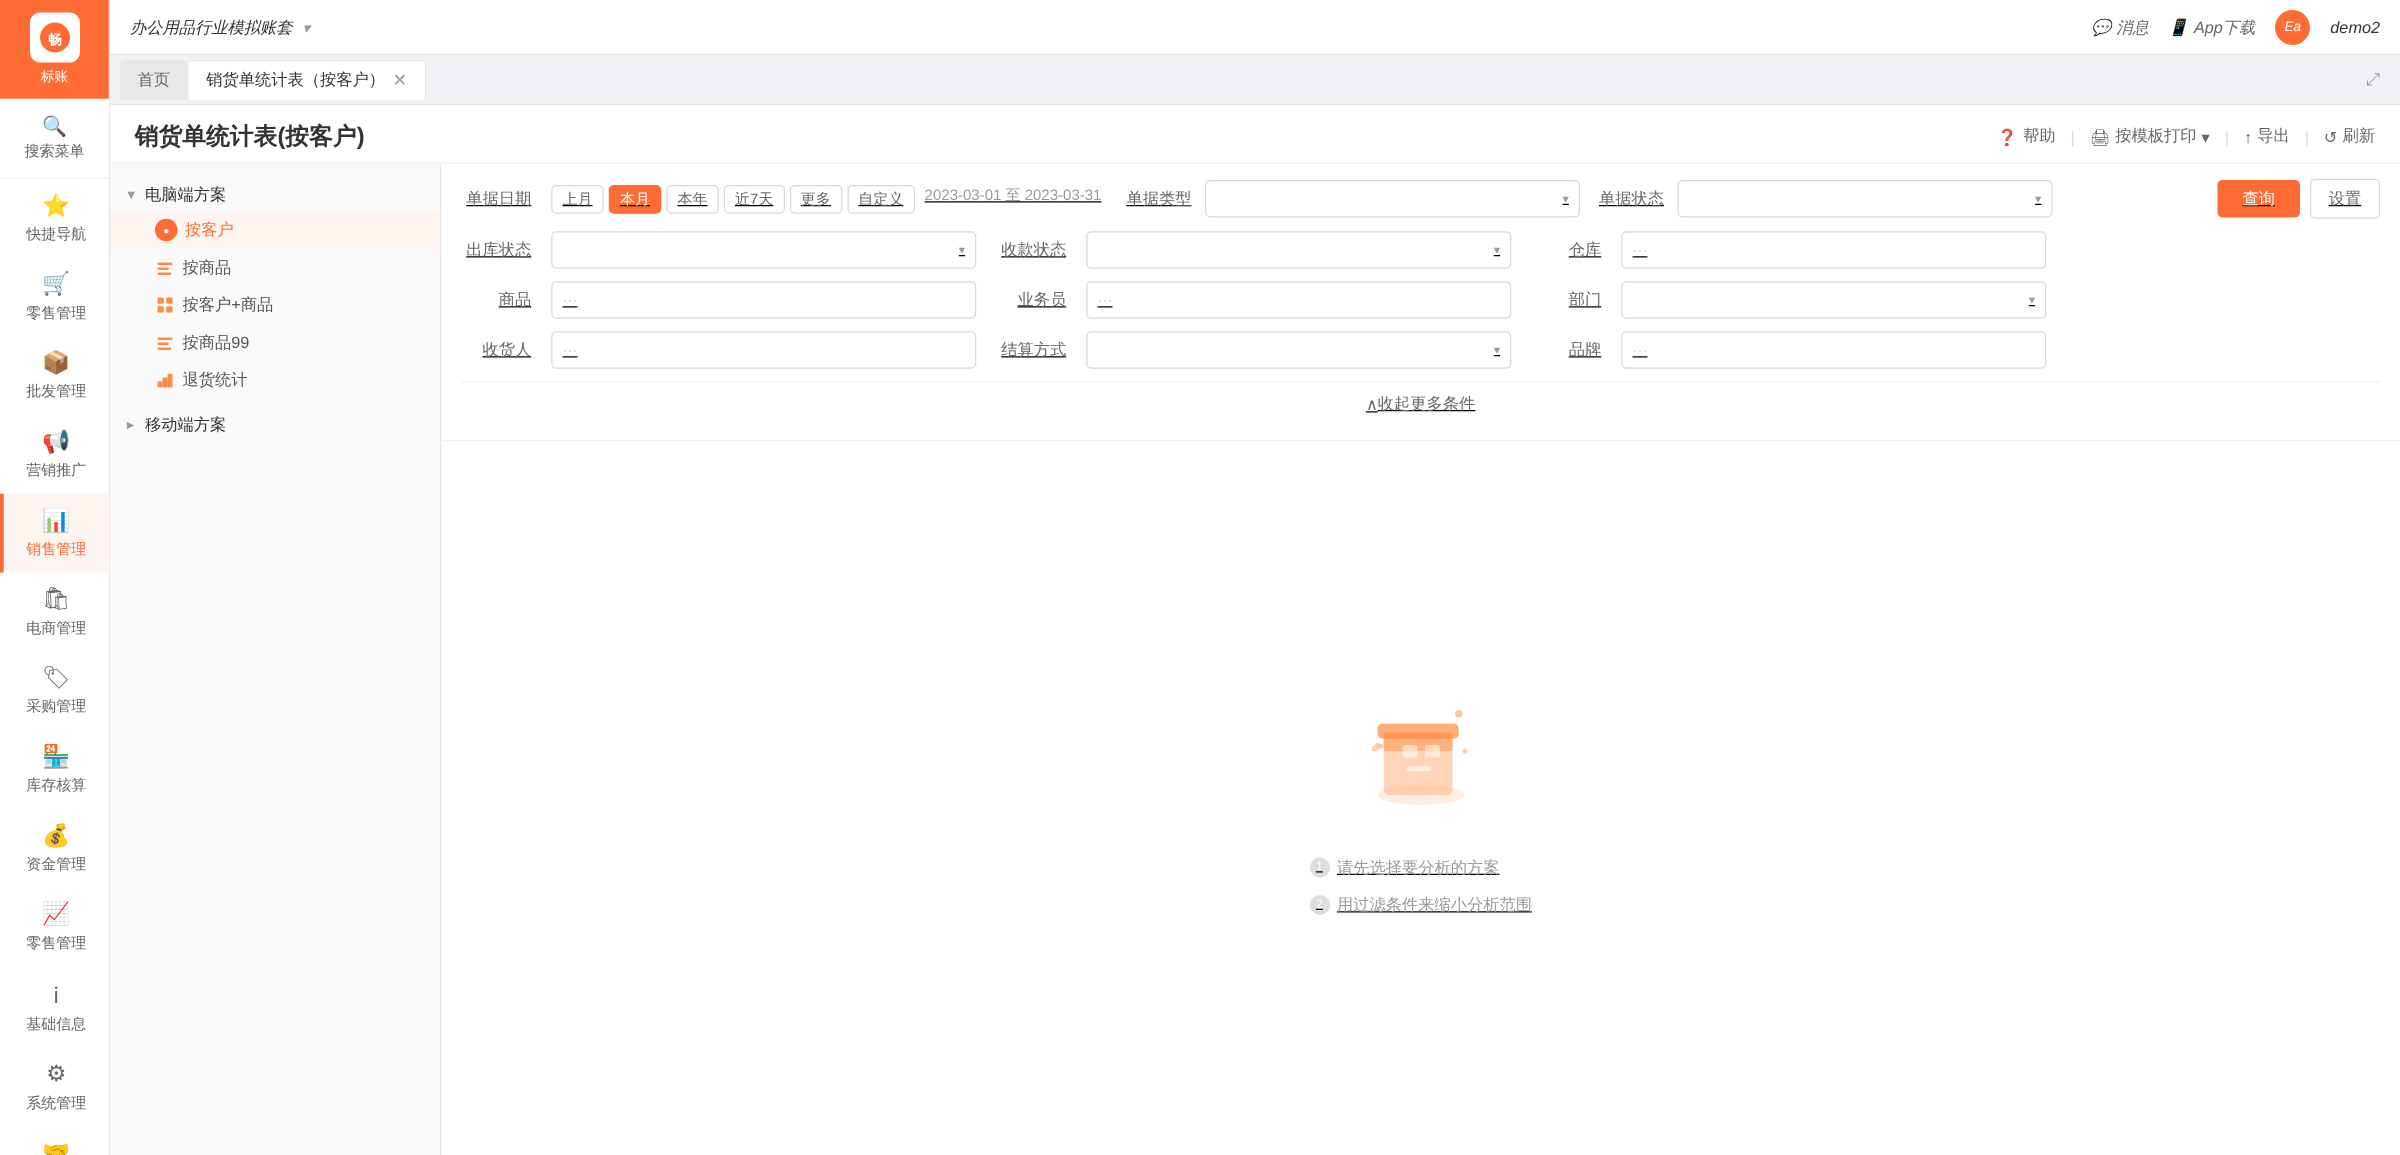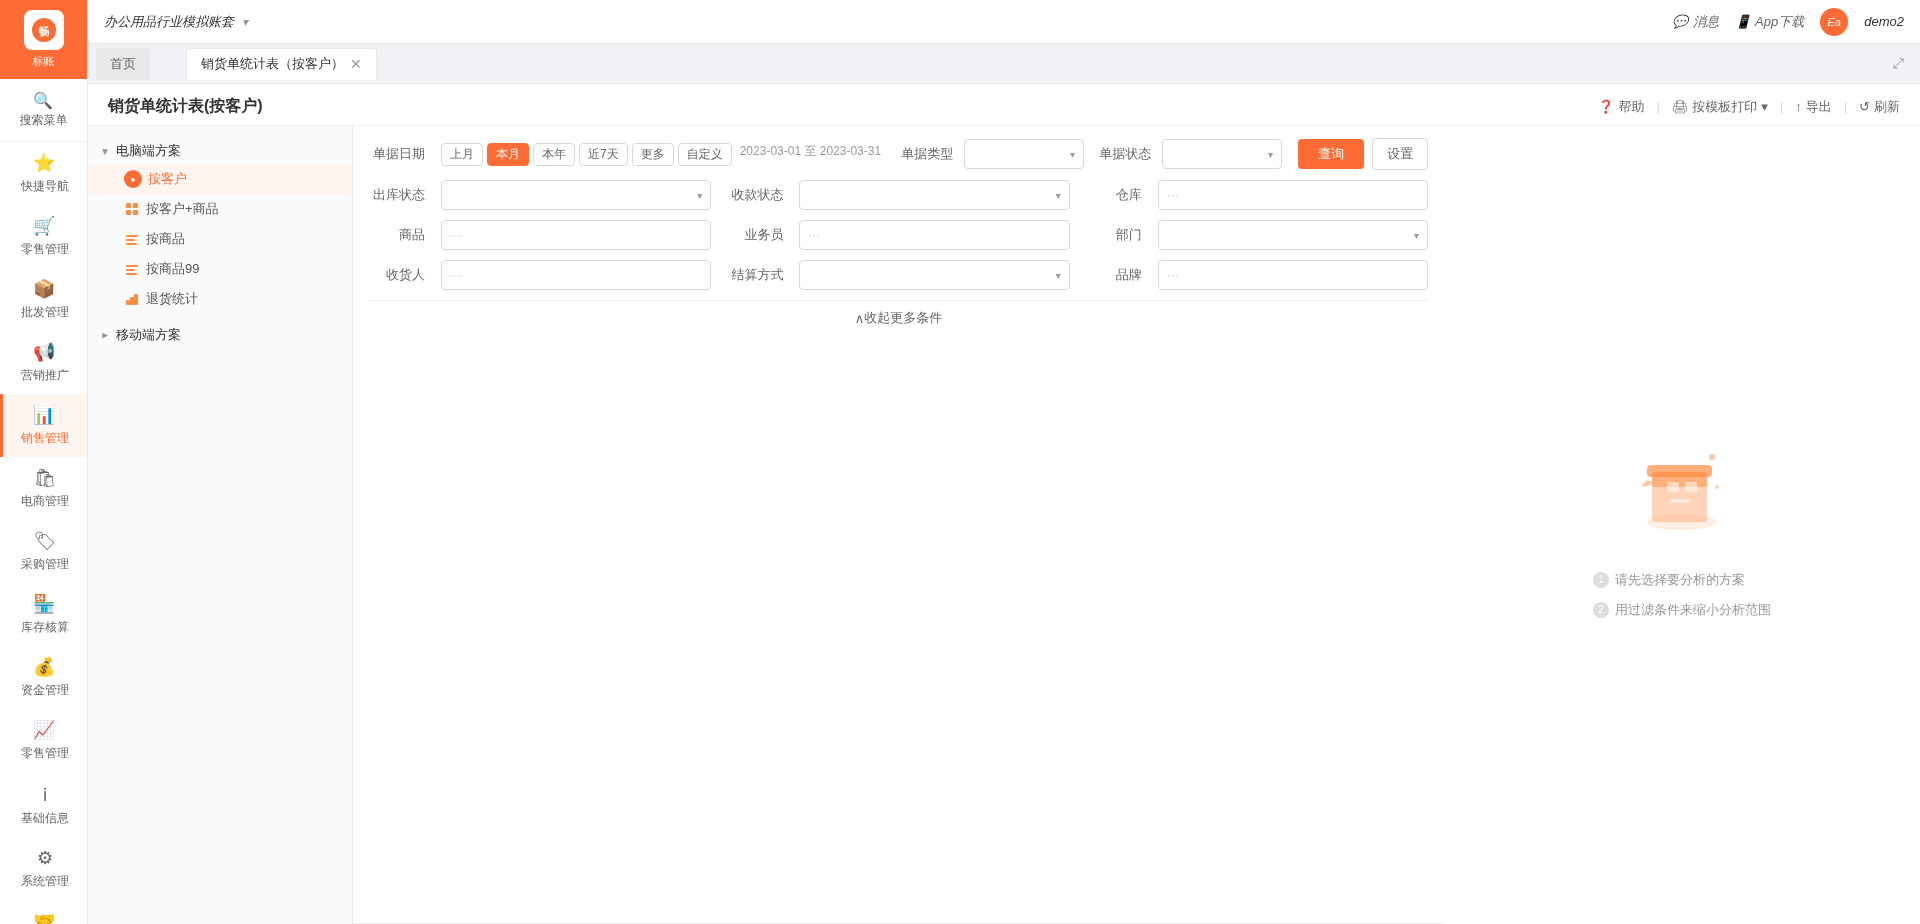--- a/index.html
+++ b/index.html
@@ -33,21 +33,21 @@
     .tab-bar { height: 40px; background: #f0f2f5; display: flex; align-items: center; padding: 0 8px; gap: 2px; border-bottom: 1px solid #e8e8e8; }
     .tab-item { display: flex; align-items: center; padding: 0 14px; height: 32px; border-radius: 4px 4px 0 0; cursor: pointer; font-size: 13px; gap: 6px; }
     .tab-item.home { background: #e8e8e8; color: #666; }
     .tab-item.active { background: #fff; color: #333; border: 1px solid #e8e8e8; border-bottom: none; }
     .tab-close { color: #999; font-size: 14px; cursor: pointer; }
     .tab-maximize { color: #999; font-size: 14px; cursor: pointer; margin-left: auto; }
 
     
     .page-content { flex: 1; display: flex; flex-direction: column; overflow: hidden; background: #fff; }
     .page-header { padding: 12px 20px 8px; display: flex; align-items: center; justify-content: space-between; border-bottom: 1px solid #f0f0f0; }
-    .page-title { font-size: 16px; font-weight: 600; color: #333; }
+    .page-title { font-size: 19px; font-weight: 600; color: #333; }
     .page-actions { display: flex; align-items: center; gap: 12px; }
     .action-btn { display: flex; align-items: center; gap: 4px; color: #666; font-size: 13px; cursor: pointer; }
     .action-divider { color: #d9d9d9; }
 
     
     .body-layout { display: flex; flex: 1; overflow: hidden; }
 
     
     .left-panel { width: 265px; background: #fafafa; border-right: 1px solid #e8e8e8; padding: 8px 0; overflow-y: auto; flex-shrink: 0; }
     .panel-header { display: flex; align-items: center; justify-content: space-between; padding: 6px 12px; }
@@ -58,21 +58,21 @@
     .scheme-group { padding: 4px 0; }
     .scheme-group-header { display: flex; align-items: center; padding: 4px 12px; cursor: pointer; color: #333; font-size: 13px; }
     .scheme-group-header .arrow { margin-right: 6px; color: #999; font-size: 10px; }
 
     .scheme-item { display: flex; align-items: center; padding: 6px 12px 6px 36px; cursor: pointer; color: #555; font-size: 13px; gap: 6px; }
     .scheme-item.active { color: #ff6b35; background: #fff5f0; }
     .scheme-item .scheme-icon { width: 18px; height: 18px; border-radius: 50%; background: #ff6b35; display: flex; align-items: center; justify-content: center; color: #fff; font-size: 9px; flex-shrink: 0; }
     .scheme-item .scheme-icon-sq { width: 16px; height: 16px; display: flex; align-items: center; justify-content: center; color: #ff8c42; flex-shrink: 0; font-size: 14px; }
 
     
-    .right-content { flex: 1; display: flex; flex-direction: row; overflow: hidden; }
+    .right-content { flex: 1; display: flex; flex-direction: column; overflow: hidden; text-decoration: underline; }
 
     
     .filter-area { padding: 12px 16px; border-bottom: 1px solid #f0f0f0; background: #fff; }
     .filter-row { display: flex; align-items: center; gap: 16px; margin-bottom: 10px; }
     .filter-row:last-child { margin-bottom: 0; }
     .filter-label { color: #666; font-size: 13px; width: 56px; flex-shrink: 0; text-align: right; }
     .filter-date-group { display: flex; align-items: flex-start; gap: 4px; }
     .date-btn { padding: 2px 8px; border: 1px solid #d9d9d9; border-radius: 4px; cursor: pointer; font-size: 12px; color: #666; background: #fff; }
     .date-btn.active { background: #ff6b35; color: #fff; border-color: #ff6b35; }
     .date-range { color: #999; font-size: 12px; margin-left: 4px; }
@@ -88,21 +88,21 @@
     .collapse-more { display: flex; align-items: center; justify-content: center; padding: 8px; color: #666; font-size: 13px; cursor: pointer; border-top: 1px solid #f0f0f0; margin-top: 4px; }
 
     
     .empty-state { flex: 1; display: flex; flex-direction: column; align-items: center; justify-content: center; padding: 40px; }
     .empty-illustration { width: 120px; height: 120px; margin-bottom: 20px; position: relative; }
     .empty-text { color: #999; font-size: 13px; line-height: 2; }
     .empty-text-item { display: flex; align-items: center; gap: 6px; }
     .step-circle { width: 16px; height: 16px; border-radius: 50%; background: #ddd; color: #fff; font-size: 10px; display: flex; align-items: center; justify-content: center; flex-shrink: 0; }
 
     
-    .tab-bar-inner { display: flex; flex: 1; gap: 36px; }
+    .tab-bar-inner { display: flex; flex: 1; }
     .tab-bar-right { display: flex; align-items: center; padding: 0 8px; gap: 8px; }
   </style>
 </head>
 <body>
 
 <div class="sidebar">
   <div class="logo-area">
     <div class="logo-icon">
       <svg viewBox="0 0 28 28" fill="none">
         <circle cx="14" cy="14" r="12" fill="#ff6b35"></circle>
@@ -257,41 +257,41 @@
         <div class="scheme-group">
           <div class="scheme-group-header">
             <span class="arrow">▼</span>
             <span>电脑端方案</span>
           </div>
           <div class="scheme-item active">
             <div class="scheme-icon">
               <span style="font-size:8px;">●</span>
             </div>
             <span>按客户</span>
+          </div>
+          <div class="scheme-item">
+            <div class="scheme-icon-sq">
+              <svg width="14" height="14" viewBox="0 0 14 14" fill="none">
+                <rect x="1" y="3" width="12" height="2" rx="1" fill="#ff8c42"></rect>
+                <rect x="1" y="7" width="9" height="2" rx="1" fill="#ff8c42"></rect>
+                <rect x="1" y="11" width="11" height="2" rx="1" fill="#ff8c42"></rect>
+              </svg>
+            </div>
+            <span>按商品</span>
           </div>
           <div class="scheme-item">
             <div class="scheme-icon-sq">
               <svg width="14" height="14" viewBox="0 0 14 14" fill="none">
                 <rect x="1" y="1" width="5" height="5" rx="1" fill="#ff8c42"></rect>
                 <rect x="8" y="1" width="5" height="5" rx="1" fill="#ff8c42"></rect>
                 <rect x="1" y="8" width="5" height="5" rx="1" fill="#ff8c42"></rect>
                 <rect x="8" y="8" width="5" height="5" rx="1" fill="#ff8c42"></rect>
               </svg>
             </div>
             <span>按客户+商品</span>
-          </div>
-          <div class="scheme-item">
-            <div class="scheme-icon-sq">
-              <svg width="14" height="14" viewBox="0 0 14 14" fill="none">
-                <rect x="1" y="3" width="12" height="2" rx="1" fill="#ff8c42"></rect>
-                <rect x="1" y="7" width="9" height="2" rx="1" fill="#ff8c42"></rect>
-                <rect x="1" y="11" width="11" height="2" rx="1" fill="#ff8c42"></rect>
-              </svg>
-            </div>
-            <span>按商品</span>
           </div>
           <div class="scheme-item">
             <div class="scheme-icon-sq">
               <svg width="14" height="14" viewBox="0 0 14 14" fill="none">
                 <rect x="1" y="3" width="12" height="2" rx="1" fill="#ff8c42"></rect>
                 <rect x="1" y="7" width="9" height="2" rx="1" fill="#ff8c42"></rect>
                 <rect x="1" y="11" width="11" height="2" rx="1" fill="#ff8c42"></rect>
               </svg>
             </div>
             <span>按商品99</span>

